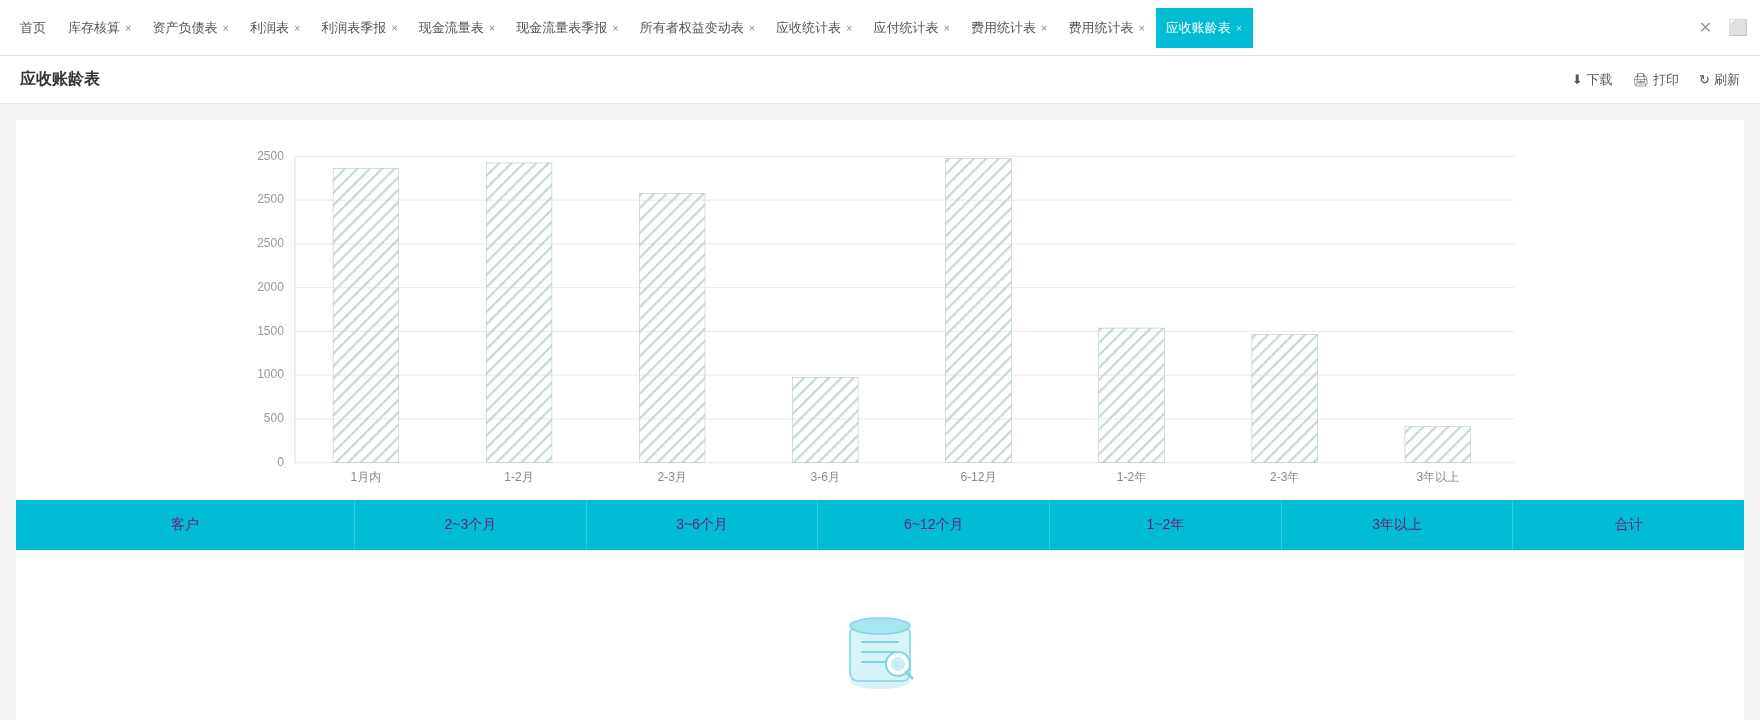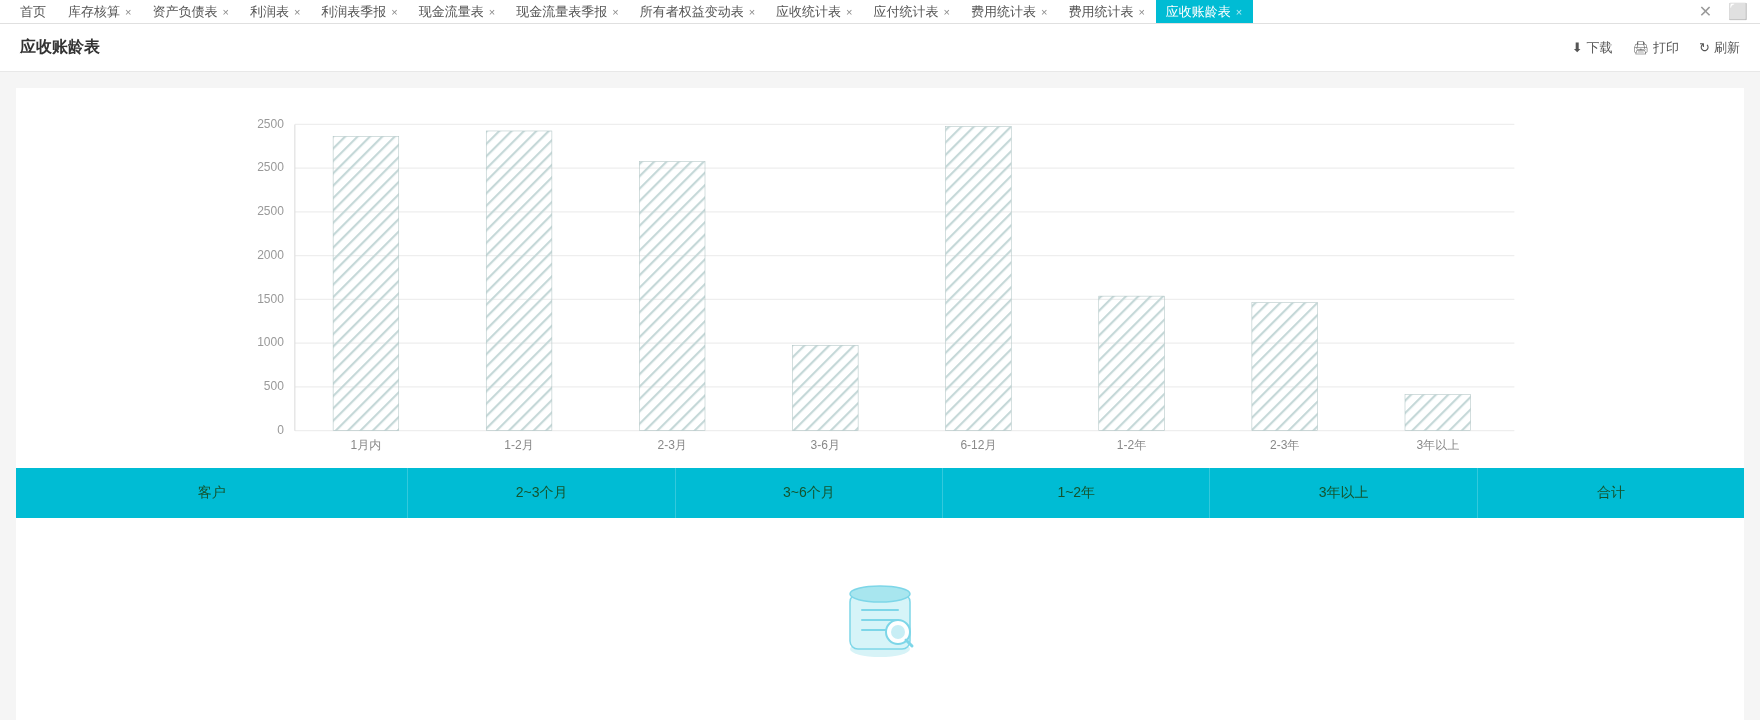--- a/index.html
+++ b/index.html
@@ -4,21 +4,21 @@
   <style>
     * { box-sizing: border-box; margin: 0; padding: 0; }
     body { font-family: 'Microsoft YaHei', Arial, sans-serif; font-size: 13px; background: #f5f5f5; color: #333; overflow: hidden; }
 
     
     .tab-bar {
       display: flex;
       align-items: center;
       background: #fff;
       border-bottom: 1px solid #e0e0e0;
-      height: 24px;
+      height: 56px;
       padding: 0 8px;
       overflow-x: auto;
       white-space: nowrap;
       position: relative;
     }
     .tab-bar::-webkit-scrollbar { display: none; }
     .tab-item {
       display: inline-flex;
       align-items: center;
       padding: 16px 10px;
@@ -107,21 +107,21 @@
     .chart-area {
       padding: 20px 40px 10px 40px;
       height: 380px;
       flex-shrink: 0;
     }
 
     
     .table-header {
       display: flex;
       background: #00bcd4;
-      color: #14532d;
+      color: #701a75;
       font-size: 14px;
       font-weight: 500;
     }
     .table-header .col {
       flex: 1;
       text-align: center;
       padding: 16px 8px;
       border-right: 1px solid rgba(255,255,255,0.2);
     }
     .table-header .col:first-child {
@@ -291,20 +291,21 @@
       <text x="1110" y="312" text-anchor="middle" font-size="11" fill="#888">3年以上</text>
 
       <line x1="65" y1="15" x2="65" y2="295" stroke="#ddd" stroke-width="1"></line>
     </svg>
   </div>
 
   <div class="table-header">
     <div class="col">客户</div>
     <div class="col">2~3个月</div>
     <div class="col">3~6个月</div>
+    <div class="col">6~12个月</div>
     <div class="col">1~2年</div>
     <div class="col">3年以上</div>
     <div class="col">合计</div>
   </div>
 
   <div class="empty-state">
     <div class="empty-icon">
       
       <svg width="100" height="90" viewBox="0 0 100 90">
 

